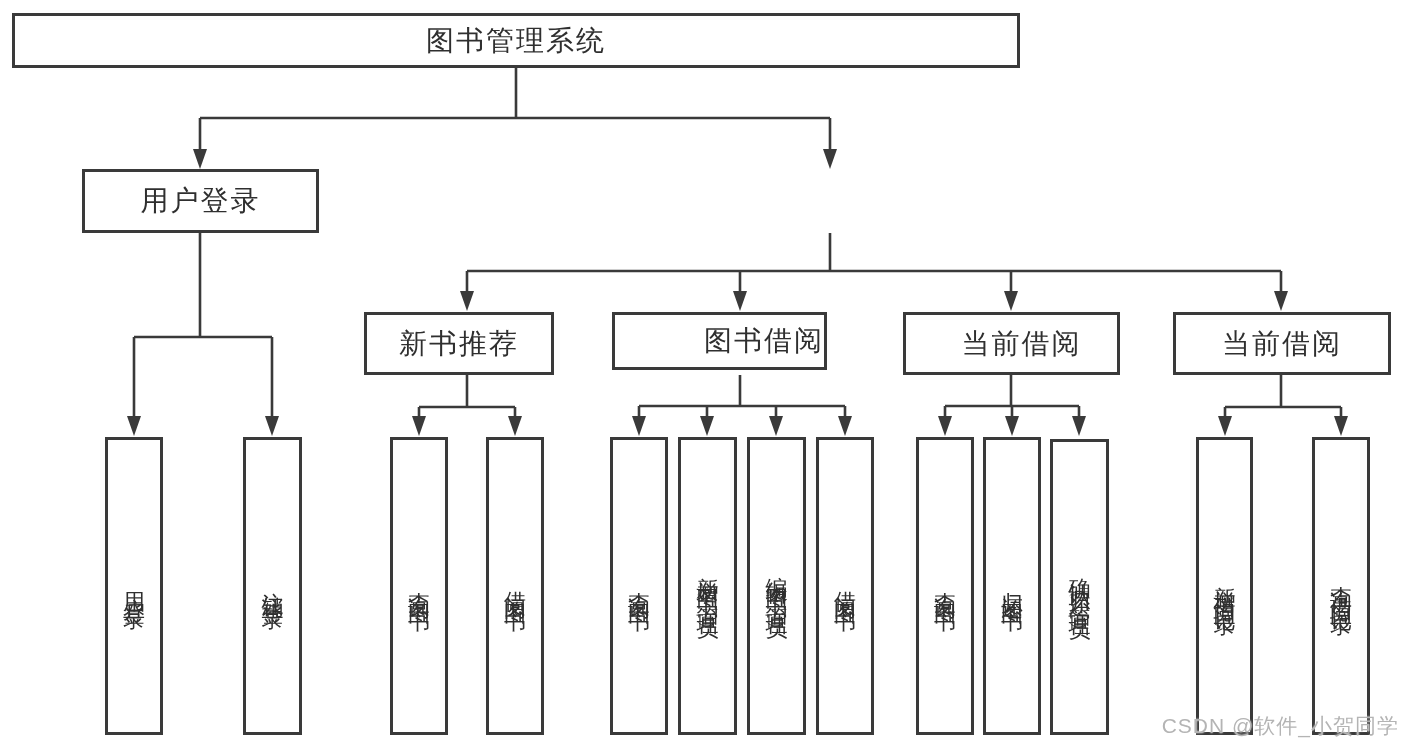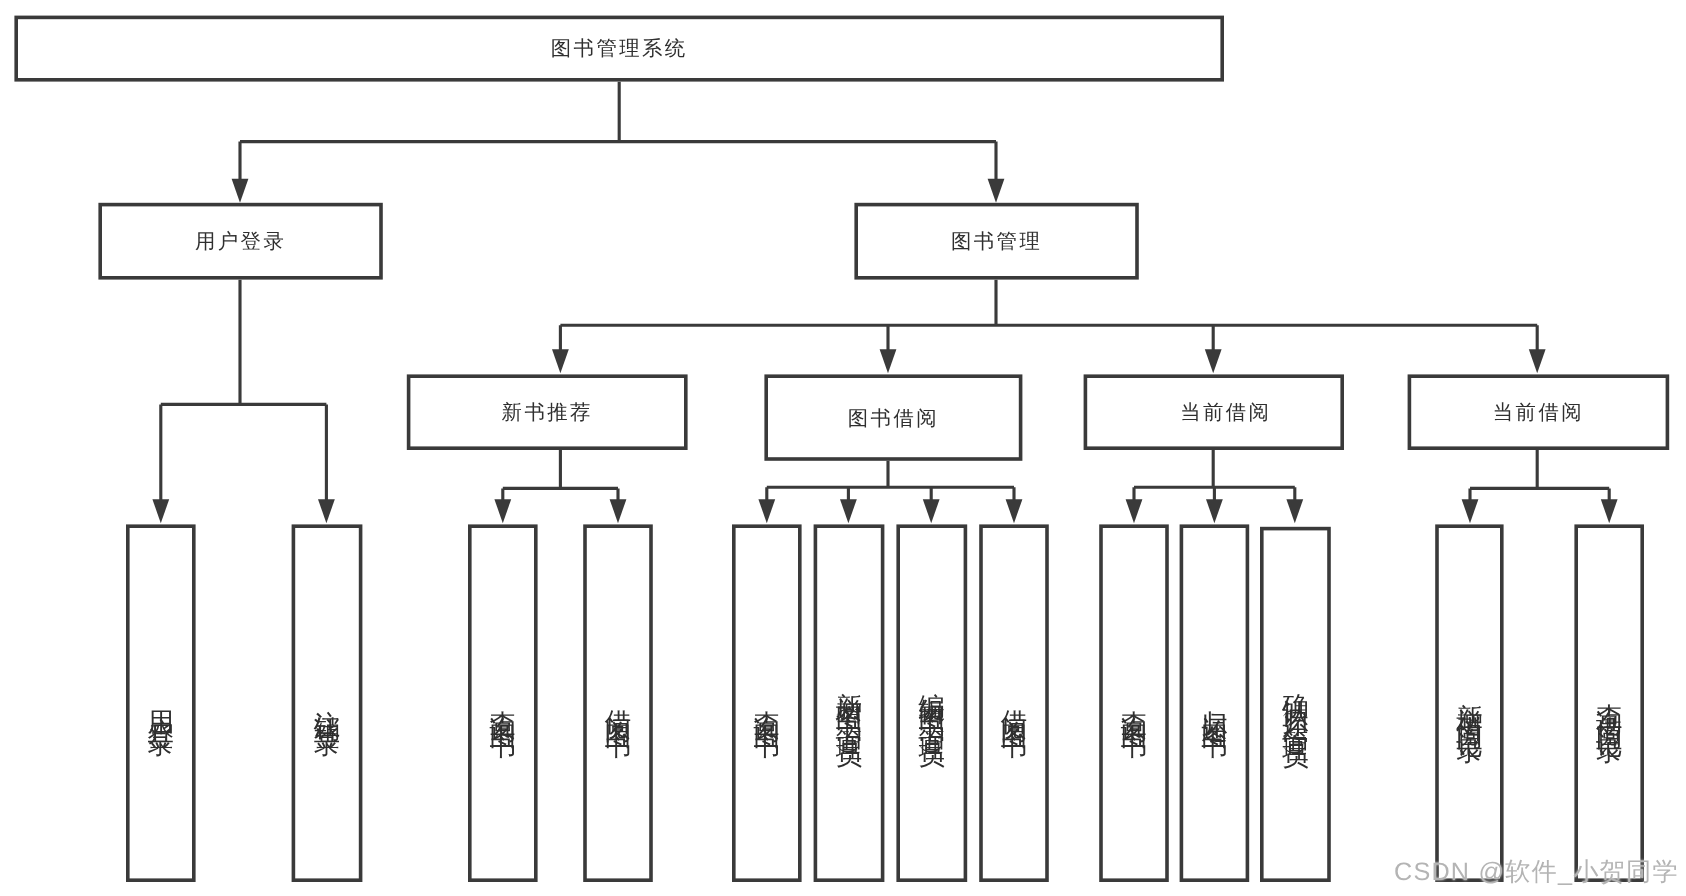--- a/index.html
+++ b/index.html
@@ -21,21 +21,21 @@
   .connectors polygon{fill:var(--line);stroke:none;}
   .box{
     position:absolute;
     box-sizing:border-box;
     border:3px solid var(--line);
     background:#fff;
     display:flex;align-items:center;justify-content:center;
     color:var(--text);
     z-index:2;
   }
-  .hbox{font-size:17px;letter-spacing:2px;}
+  .hbox{font-size:28px;letter-spacing:2px;}
   .vbox{font-size:22px;}
   .vbox .vtext{
     writing-mode:vertical-rl;
     letter-spacing:6px;
     line-height:1;
     white-space:nowrap;
   }
   .watermark{
     position:absolute;
     right:6px;bottom:7px;
@@ -88,28 +88,25 @@
     <polygon points="1341,436 1334,416 1348,416"></polygon>
   </svg>
 
   <div class="box hbox" style="left:12px;top:13px;width:1008px;height:55px;">
     <span>图书管理系统</span>
   </div>
 
   <div class="box hbox" style="left:82px;top:169px;width:237px;height:64px;">
     <span>用户登录</span>
   </div>
-  <div class="box hbox" style="left:712px;top:169px;width:237px;height:64px;">
-    <span>图书管理</span>
-  </div>
 
-  <div class="box hbox" style="left:339px;top:312px;width:234px;height:63px;">
+  <div class="box hbox" style="left:364px;top:312px;width:190px;height:63px;">
     <span>新书推荐</span>
   </div>
-  <div class="box hbox" style="left:637px;top:312px;width:215px;height:72px;">
+  <div class="box hbox" style="left:612px;top:312px;width:215px;height:58px;justify-content:flex-end;">
     <span>图书借阅</span>
   </div>
   <div class="box hbox" style="left:903px;top:312px;width:217px;height:63px;padding-left:20px;">
     <span>当前借阅</span>
   </div>
   <div class="box hbox" style="left:1173px;top:312px;width:218px;height:63px;">
     <span>当前借阅</span>
   </div>
 
   <div class="box vbox" style="left:105px;top:437px;width:58px;height:298px;">

